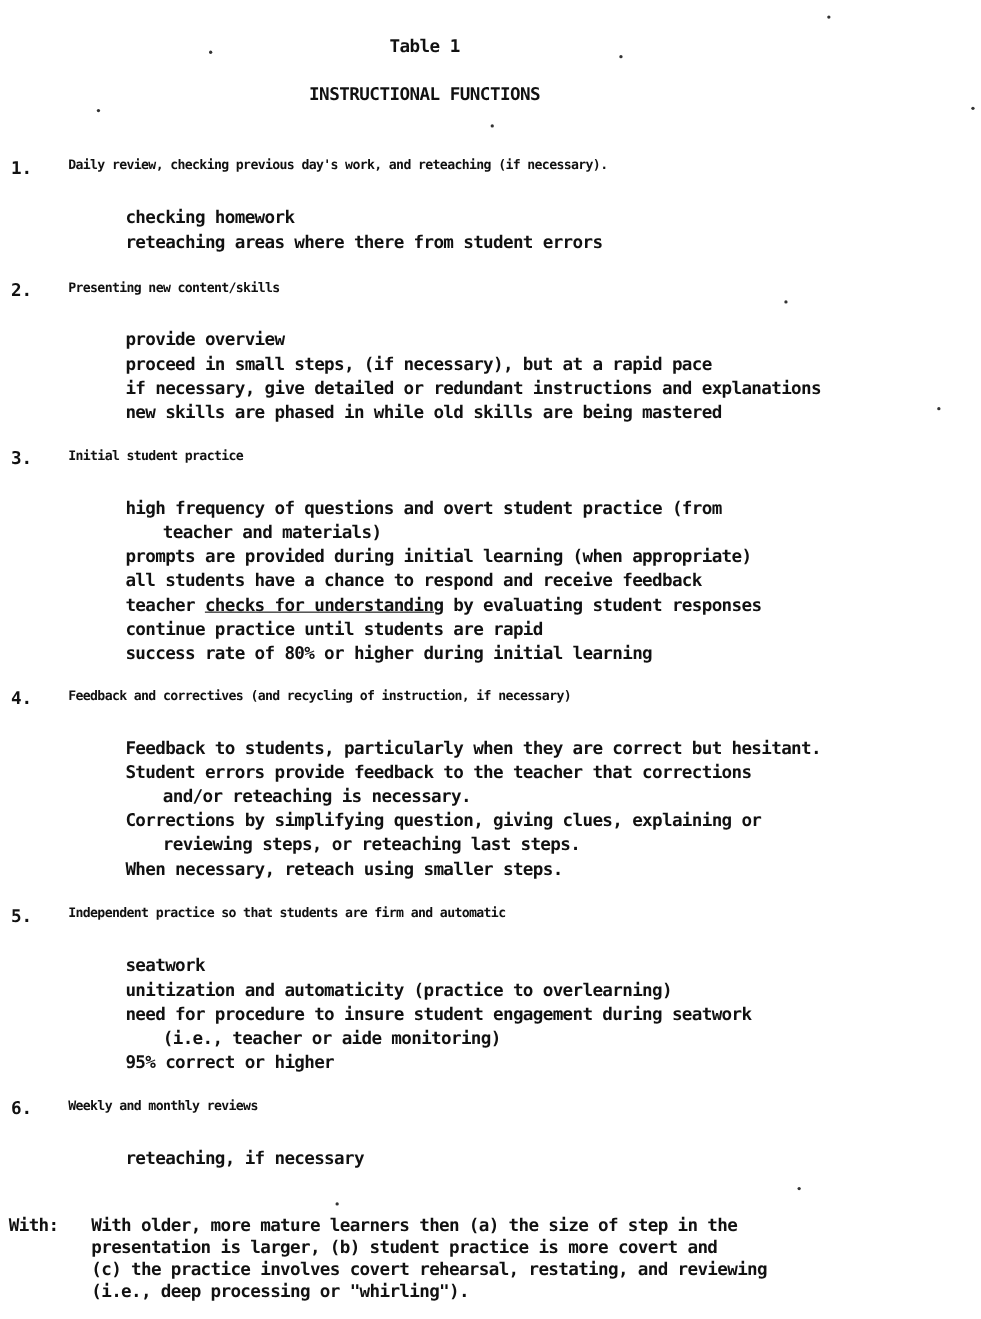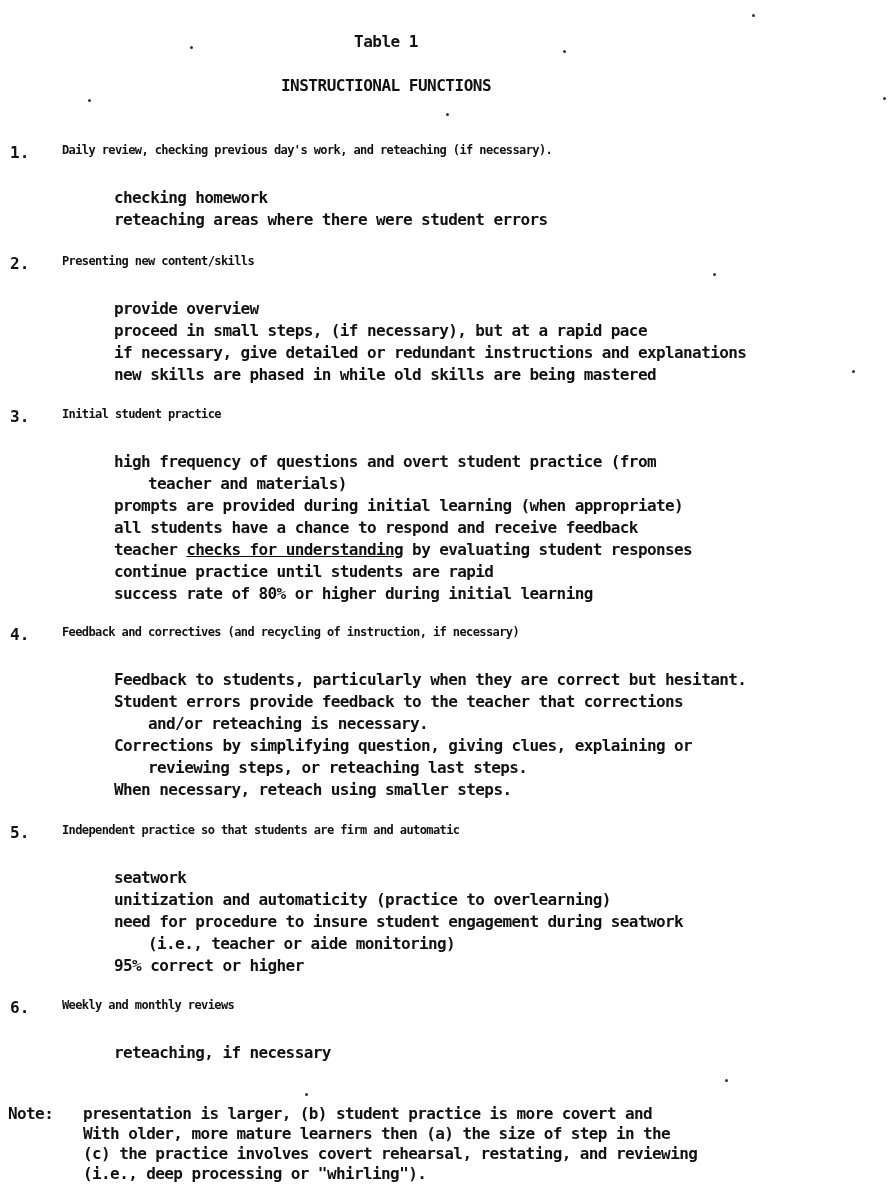--- a/index.html
+++ b/index.html
@@ -28,21 +28,21 @@
 
 <div class="page">
   <div class="title t1">Table 1</div>
   <div class="title t2">INSTRUCTIONAL FUNCTIONS</div>
 
   <div class="sec" style="top:143px">
     <span class="num">1.</span>
     <span class="head">Daily review, checking previous day's work, and reteaching (if necessary).</span>
     <div class="items" style="top:44px">
       <div>checking homework</div>
-      <div>reteaching areas where there were student errors</div>
+      <div>reteaching areas where there from student errors</div>
     </div>
   </div>
 
   <div class="sec" style="top:254px">
     <span class="num">2.</span>
     <span class="head">Presenting new content/skills</span>
     <div class="items" style="top:44px">
       <div>provide overview</div>
       <div>proceed in small steps, (if necessary), but at a rapid pace</div>
       <div>if necessary, give detailed or redundant instructions and explanations</div>
@@ -91,24 +91,24 @@
 
   <div class="sec" style="top:998px">
     <span class="num">6.</span>
     <span class="head">Weekly and monthly reviews</span>
     <div class="items" style="top:44px">
       <div>reteaching, if necessary</div>
     </div>
   </div>
 
   <div class="note">
-    <span class="lbl">Note:</span>
+    <span class="lbl">With:</span>
     <div class="body">
+      <div>With older, more mature learners then (a) the size of step in the</div>
       <div>presentation is larger, (b) student practice is more covert and</div>
-      <div>With older, more mature learners then (a) the size of step in the</div>
       <div>(c) the practice involves covert rehearsal, restating, and reviewing</div>
       <div>(i.e., deep processing or "whirling").</div>
     </div>
   </div>
 
   <span class="speck" style="left:190px;top:46px"></span>
   <span class="speck" style="left:563px;top:50px"></span>
   <span class="speck" style="left:752px;top:14px"></span>
   <span class="speck" style="left:88px;top:99px"></span>
   <span class="speck" style="left:883px;top:97px"></span>

